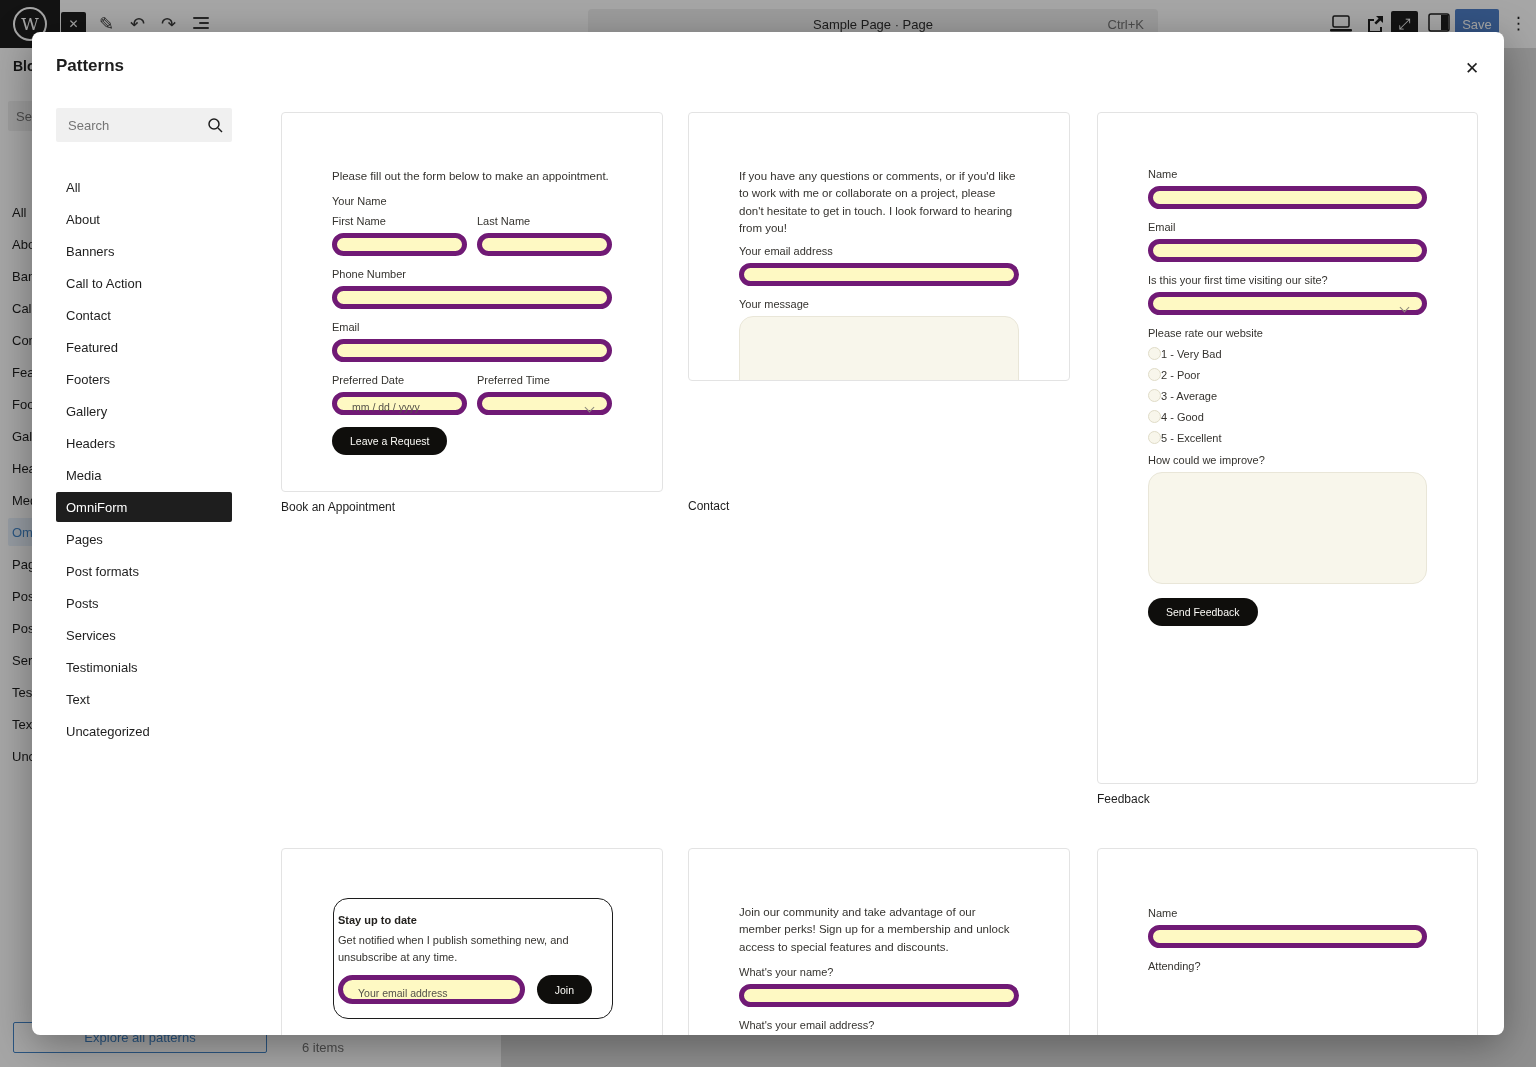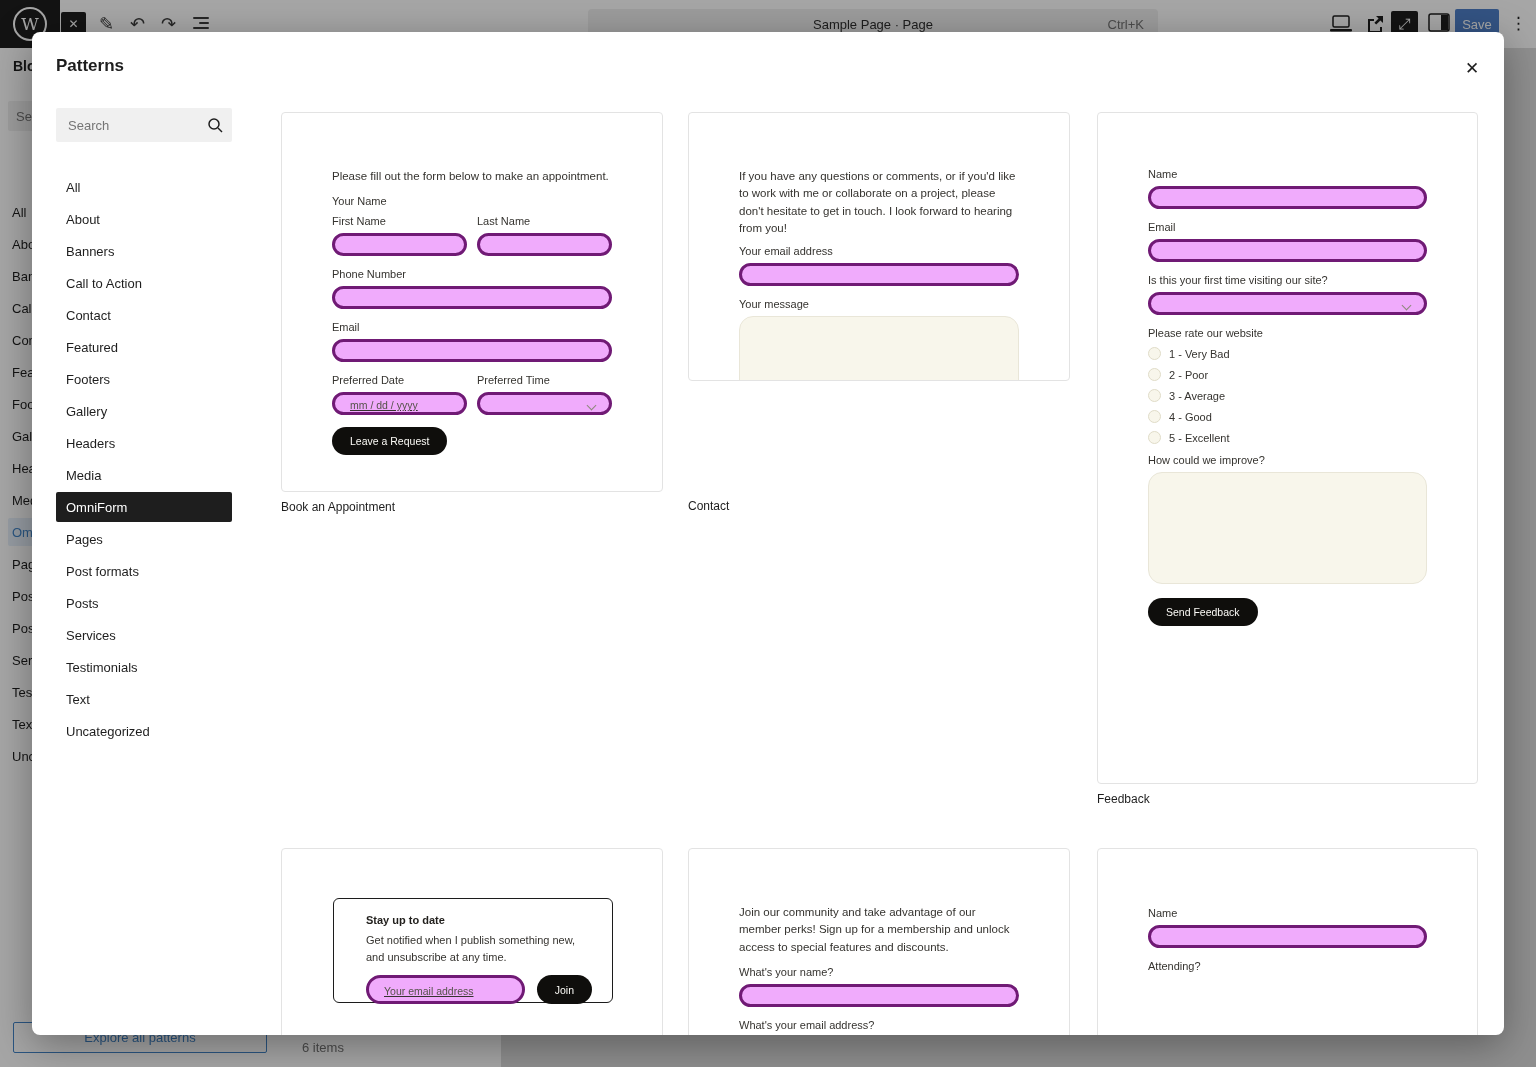--- a/index.html
+++ b/index.html
@@ -64,33 +64,33 @@
   .card{position:absolute;background:#fff;border:1px solid #e3e3e3;border-radius:4px;box-sizing:border-box;
         overflow:hidden;cursor:pointer;color:#35332f;}
   .card-label{position:absolute;font-size:12px;color:#1e1e1e;}
   .cinner{padding:55px 50px 0 50px;}
   .pintro{margin:0 0 10px;font-size:11.5px;line-height:1.5;color:#35332f;}
   .plbl{font-size:11px;color:#35332f;margin:0 0 6px;}
   .grp{margin-bottom:8px;}
   .row{display:flex;gap:10px;}
   .col{flex:1;min-width:0;}
   .field{margin-bottom:12px;}
-  .pill{position:relative;height:23px;border-radius:12px;background:#f0abfc;border:3px solid #701a75;box-sizing:border-box;text-decoration:underline;}
+  .pill{position:relative;height:23px;border-radius:12px;background:#fef9c3;border:5px solid #701a75;box-sizing:border-box;}
   .phtext{font-size:10.5px;color:#55524a;line-height:21px;padding-left:15px;display:block;}
   .chev{position:absolute;right:14px;top:7px;width:6px;height:6px;border-right:1.5px solid #8d897b;
         border-bottom:1.5px solid #8d897b;transform:rotate(45deg);}
   .parea{height:112px;border-radius:14px;background:#f8f6eb;border:1px solid #e9e6d8;box-sizing:border-box;margin-bottom:14px;}
   .pbtn{display:inline-flex;align-items:center;justify-content:center;background:#0f0e0c;color:#fbfaf6;
         font-size:10.5px;border-radius:999px;padding:0 18px;height:28px;}
   .rgroup{margin:0 0 10px;}
-  .ritem{display:flex;align-items:center;gap:8px;margin-bottom:8px;}
+  .ritem{display:flex;align-items:center;gap:0;margin-bottom:8px;}
   .prad{width:13px;height:13px;border-radius:50%;background:#f8f6eb;border:1px solid #e0dcc8;box-sizing:border-box;flex:0 0 auto;}
   .rlbl{font-size:11px;color:#35332f;}
-  .nlbox{position:absolute;left:51px;top:49px;width:280px;height:105px;border:1.5px solid #1c1c1c;
-         border-radius:6px;box-sizing:border-box;padding:15px 20px 0 32px;}
+  .nlbox{position:absolute;left:51px;top:49px;width:280px;height:121px;border:1.5px solid #1c1c1c;
+         border-radius:15px;box-sizing:border-box;padding:15px 20px 0 4px;}
   .nl-title{font-size:11px;font-weight:bold;color:#211f1c;margin-bottom:6px;}
   .nl-body{margin:0 0 10px;font-size:11px;line-height:1.5;color:#35332f;}
   .nl-row{display:flex;gap:12px;align-items:center;}
   .nl-input{flex:1;height:29px;border-radius:15px;}
   .nl-input .phtext{line-height:27px;}
   .nl-join{height:29px;}
 </style>
 </head>
 <body>
 

